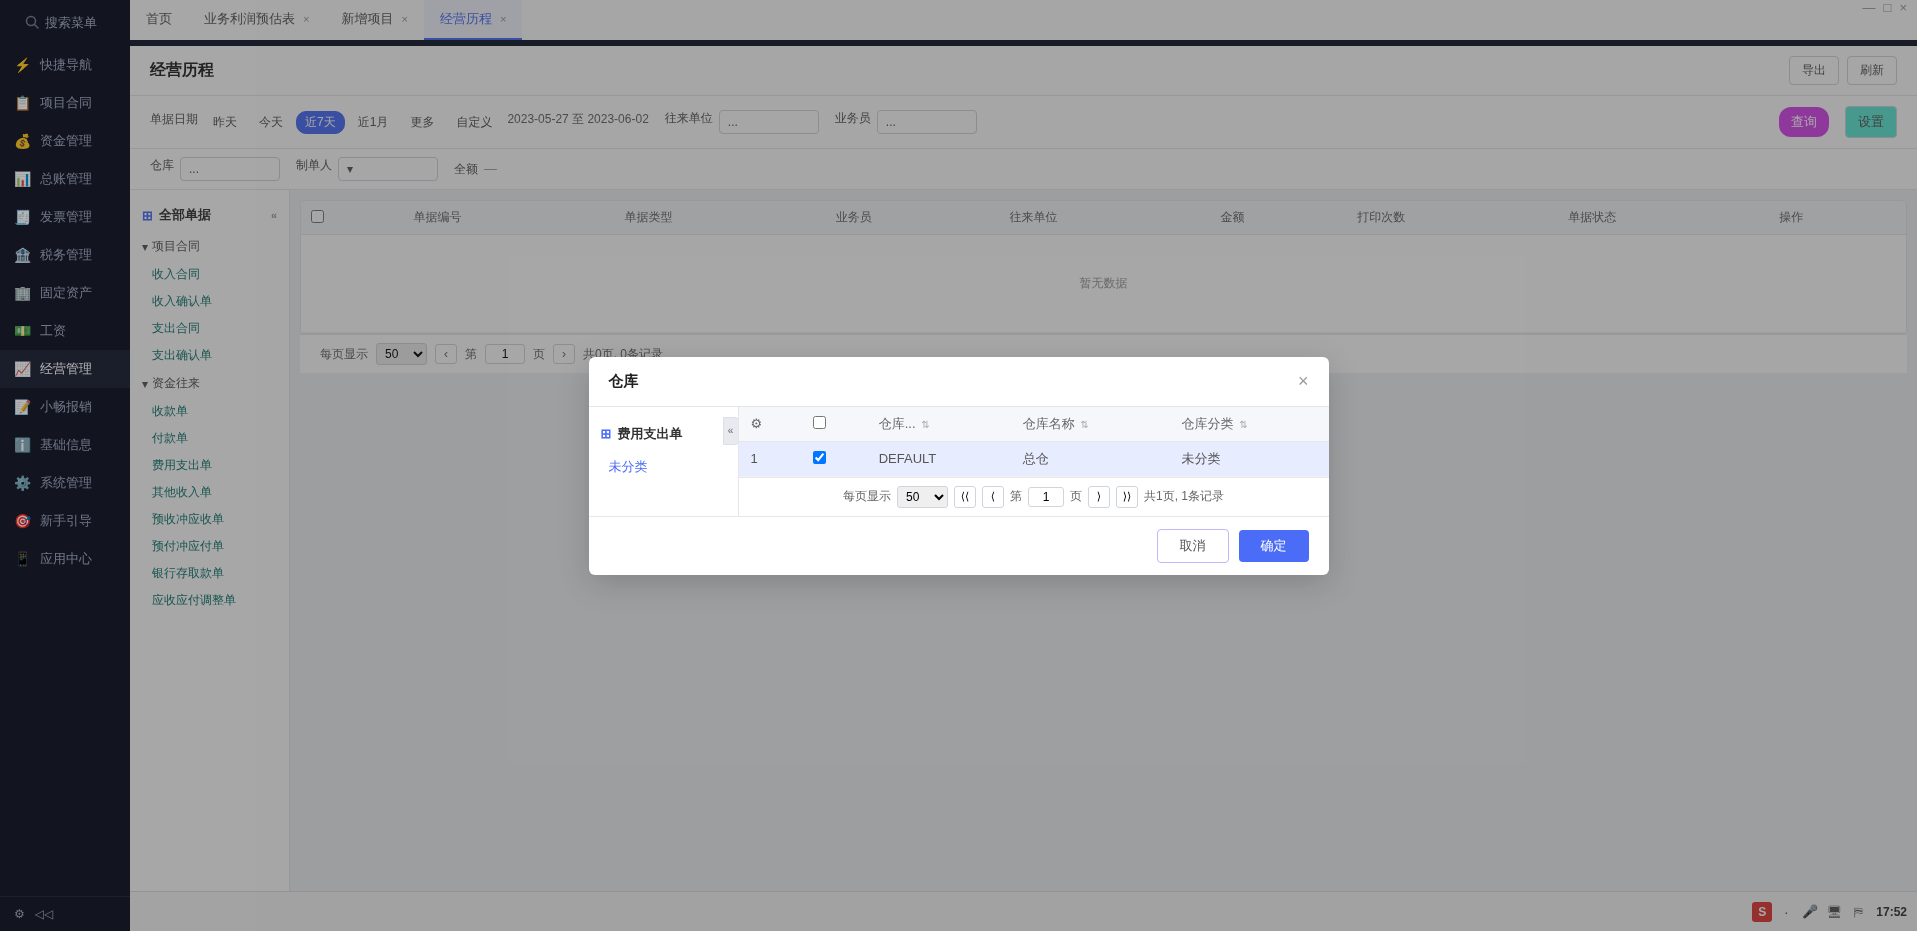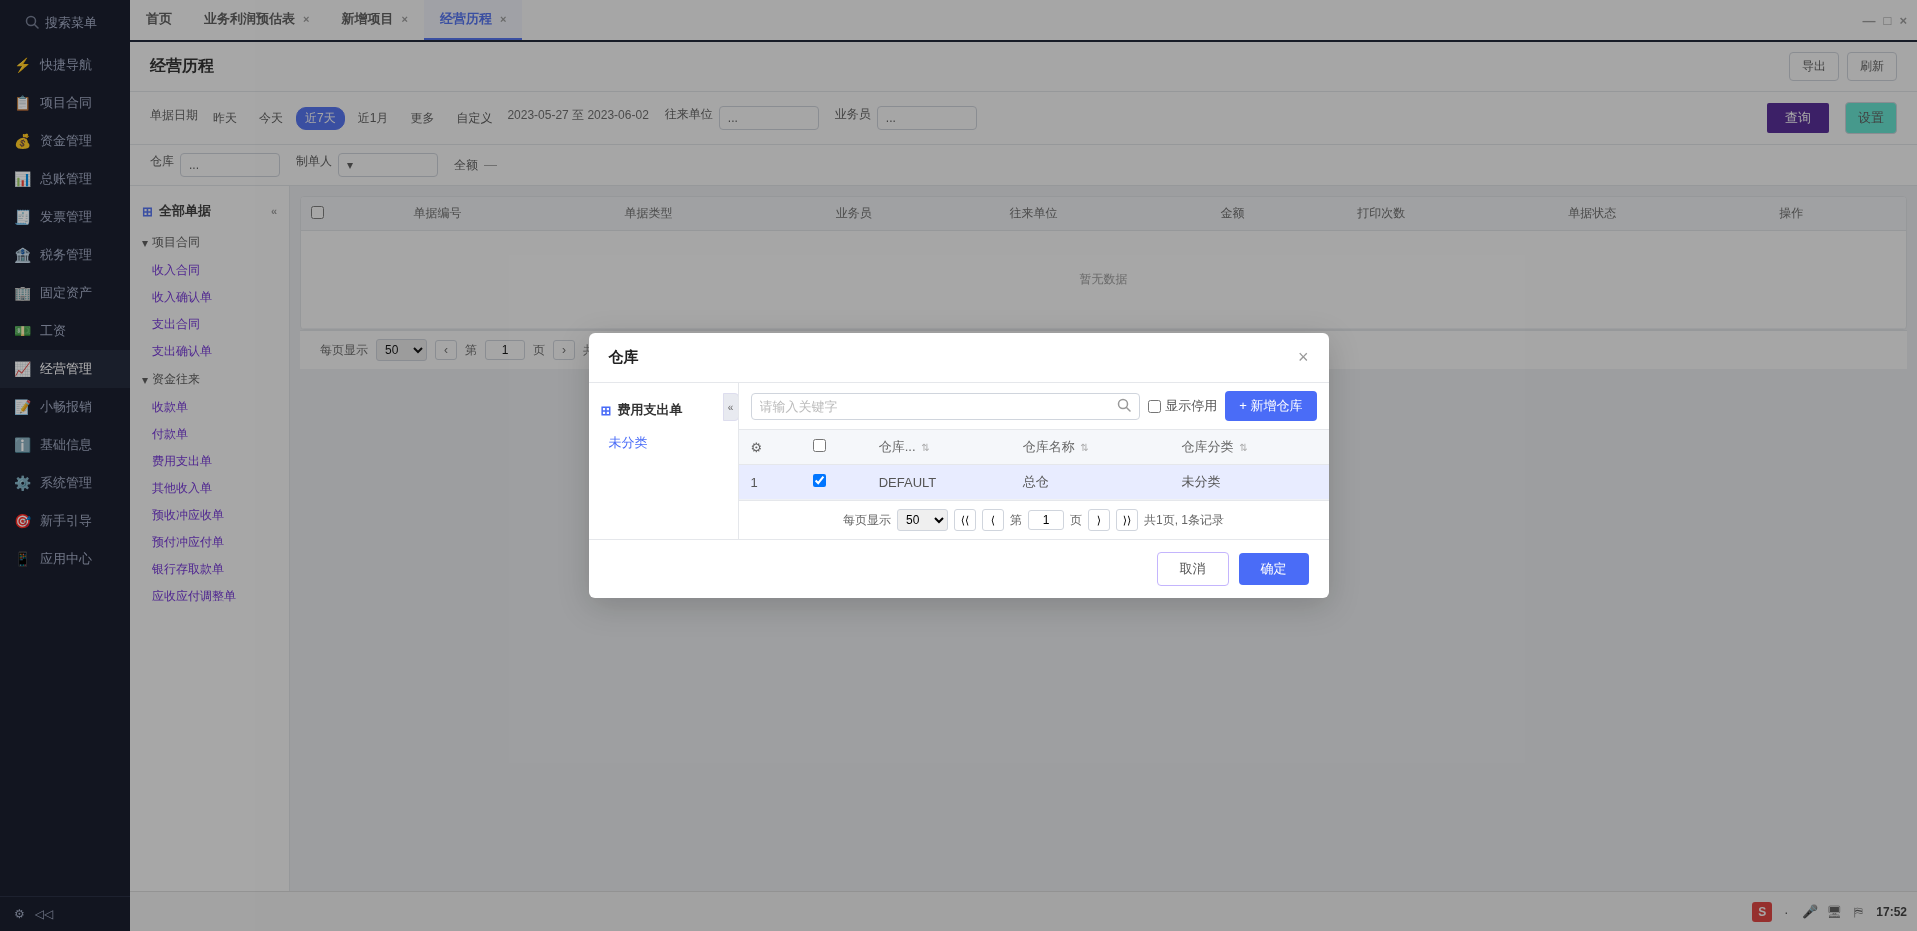--- a/index.html
+++ b/index.html
@@ -36,26 +36,25 @@
     .main-area {
       margin-left: 130px;
       height: 931px;
       display: flex; flex-direction: column;
       background: #f0f2f5;
     }
 
     
     .tab-bar {
       background: #fff;
-      display: flex; align-items: center;
+      display: flex; align-items: flex-start;
       padding: 0 0;
-      border-bottom: 2px solid #0f172a;
+      border-bottom: 6px solid #0f172a;
       min-height: 40px;
       position: relative;
-      font-weight: bold;
     }
     .tab {
       padding: 10px 16px;
       font-size: 13px;
       color: #555;
       cursor: pointer;
       display: flex; align-items: center; gap: 6px;
       border-bottom: 2px solid transparent;
       white-space: nowrap;
     }
@@ -108,22 +107,22 @@
     .date-btn.active {
       background: #4a6cf7; color: #fff; border-color: #4a6cf7; border-radius: 10px;
     }
     .date-range { font-size: 12px; color: #666; }
     .filter-select {
       min-width: 100px; padding: 4px 8px; border: 1px solid #d0d5dd;
       border-radius: 4px; font-size: 12px; color: #555; background: #fff;
       display: flex; align-items: center; gap: 4px; cursor: pointer;
     }
     .btn-query {
-      background: #4c1d95; color: #fff; border: none; padding: 6px 18px;
-      border-radius: 2px; font-size: 13px; cursor: pointer; margin-left: auto;
+      background: #d946ef; color: #fff; border: none; padding: 6px 12px;
+      border-radius: 12px; font-size: 13px; cursor: pointer; margin-left: auto;
     }
     .btn-settings {
       background: #5eead4; color: #555; border: 1px solid #d0d5dd; padding: 6px 12px;
       border-radius: 4px; font-size: 13px; cursor: pointer;
     }
 
     
     .filter-bar2 {
       background: #fff;
       padding: 8px 20px;
@@ -145,21 +144,21 @@
       font-size: 13px; font-weight: 600; color: #333; cursor: pointer;
     }
     .left-nav-collapse { color: #999; font-size: 11px; margin-left: auto; }
     .left-nav-section {
       padding: 6px 12px;
       font-size: 12px; color: #555; cursor: pointer;
       display: flex; align-items: center; gap: 4px;
     }
     .left-nav-child {
       padding: 5px 12px 5px 22px;
-      font-size: 12px; color: #6d28d9; cursor: pointer;
+      font-size: 12px; color: #0f766e; cursor: pointer;
     }
 
     
     .table-area {
       flex: 1; overflow: auto; padding: 10px;
     }
     .table-wrapper {
       background: #fff; border-radius: 4px; overflow: hidden;
       border: 1px solid #e5e7eb;
     }
@@ -592,36 +591,20 @@
         <div class="modal-cat-header">
           <span style="color:#4a6cf7;">⊞</span>
           <span>费用支出单</span>
         </div>
         <div class="modal-cat-item active">未分类</div>
         <div class="modal-left-toggle">«</div>
       </div>
 
       <div class="modal-right">
 
-        <div class="modal-toolbar">
-          <div class="modal-search-box">
-            <input type="text" placeholder="请输入关键字" style="">
-            <span>
-              <svg width="14" height="14" viewBox="0 0 14 14" fill="none">
-                <circle cx="6" cy="6" r="4.5" stroke="#999" stroke-width="1.5"></circle>
-                <line x1="9.5" y1="9.5" x2="13" y2="13" stroke="#999" stroke-width="1.5" stroke-linecap="round"></line>
-              </svg>
-            </span>
-          </div>
-          <label class="modal-checkbox-label">
-            <input type="checkbox" style="">
-            <span>显示停用</span>
-          </label>
-          <button class="btn-add-warehouse">+ 新增仓库</button>
-        </div>
 
         <div class="modal-table-wrap">
           <table class="modal-table">
             <thead>
               <tr>
                 <th>
                   <span>⚙</span>
                 </th>
                 <th>
                   <input type="checkbox" style="">

